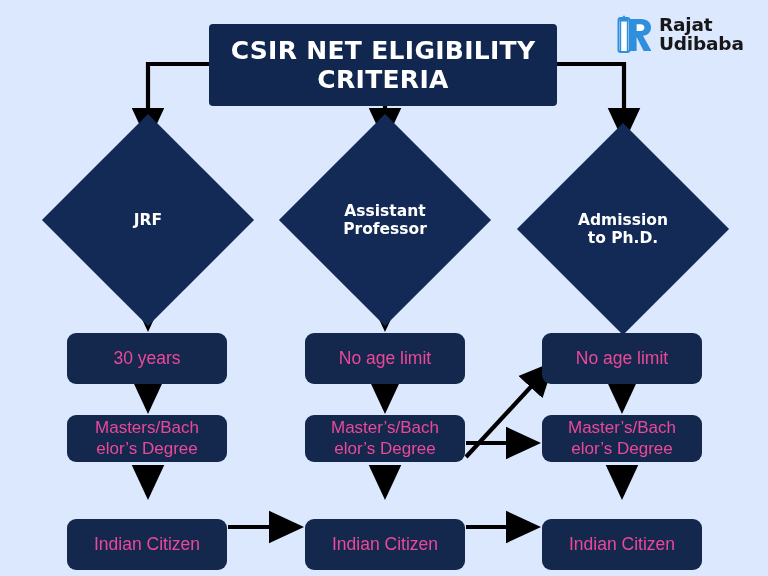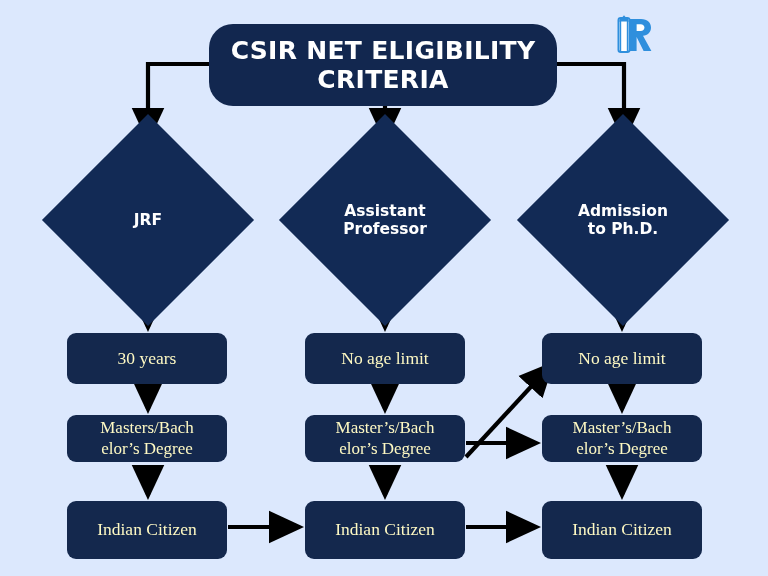--- a/index.html
+++ b/index.html
@@ -52,21 +52,21 @@
   }
 
   
   .title-box {
     position: absolute;
     left: 209px;
     top: 24px;
     width: 348px;
     height: 82px;
     background: #12274f;
-    border-radius: 24px;
+    border-radius: 4px;
     display: flex;
     align-items: center;
     justify-content: center;
     text-align: center;
     box-sizing: border-box;
     padding: 0 14px;
   }
   .title-box .t {
     color: #ffffff;
     font-family: "DejaVu Sans", sans-serif;
@@ -97,47 +97,47 @@
     text-align: center;
     color: #ffffff;
     font-family: "DejaVu Sans", sans-serif;
     font-size: 15.5px;
     font-weight: bold;
     line-height: 1.18;
     z-index: 2;
   }
   #diamond-jrf   { left: 73px;  top: 145px; }
   #diamond-ap    { left: 310px; top: 145px; }
-  #diamond-phd   { left: 548px; top: 145px; }
+  #diamond-phd   { left: 548px; top: 154px; }
 
   
   .nbox {
     position: absolute;
     background: #14284d;
     border-radius: 9px;
     display: flex;
     align-items: center;
     justify-content: center;
     text-align: center;
     box-sizing: border-box;
     padding: 0 8px;
   }
   .nbox .bl {
-    color: #fef9c3;
-    font-family: Liberation Serif, serif;
+    color: #ec4899;
+    font-family: Liberation Sans, sans-serif;
     font-size: 17.5px;
     font-weight: normal;
     line-height: 1.22;
   }
   .nbox.two .bl { font-size: 17px; }
 
   
   .r1 { top: 333px; height: 51px; }
   .r2 { top: 415px; height: 47px; }
-  .r3 { top: 501px; height: 58px; }
+  .r3 { top: 519px; height: 51px; }
   .c1 { left: 67px;  width: 160px; }
   .c2 { left: 305px; width: 160px; }
   .c3 { left: 542px; width: 160px; }
 
   
   #wires {
     position: absolute;
     left: 0; top: 0;
     width: 768px; height: 576px;
     pointer-events: none;
@@ -189,20 +189,24 @@
         <rect x="6.5" y="5" width="11" height="34" rx="2.2" fill="#ffffff" stroke="#2f8fdd" stroke-width="2"></rect>
         <path d="M8.5,5.4 L8.5,38.6" stroke="#2f8fdd" stroke-width="1.4"></path>
         <path d="M15.5,5.4 L15.5,38.6" stroke="#2f8fdd" stroke-width="1.4"></path>
         <path d="M12,2.2 L17.4,8.4 L6.6,8.4 Z" fill="#2f8fdd"></path>
 
         <path d="M18,6 L29,6 C35.6,6 39,9.6 39,14.6 C39,19.2 35.8,22.4 31,22.8
                  L39.4,38 L31.6,38 L24.6,24 L24.6,38 L18,38 Z" fill="#2f8fdd"></path>
         <path d="M24.6,11.2 L28.6,11.2 C31,11.2 32.4,12.6 32.4,14.6 C32.4,16.6 31,18 28.6,18 L24.6,18 Z" fill="#ffffff"></path>
       </svg>
     </div>
+    <div class="logo-text">
+      <span>Rajat</span>
+      <span>Udibaba</span>
+    </div>
   </div>
 
   <div class="title-box">
     <div class="t">
       <div>CSIR NET ELIGIBILITY</div>
       <div>CRITERIA</div>
     </div>
   </div>
 
   <div class="diamond" id="diamond-ap">

